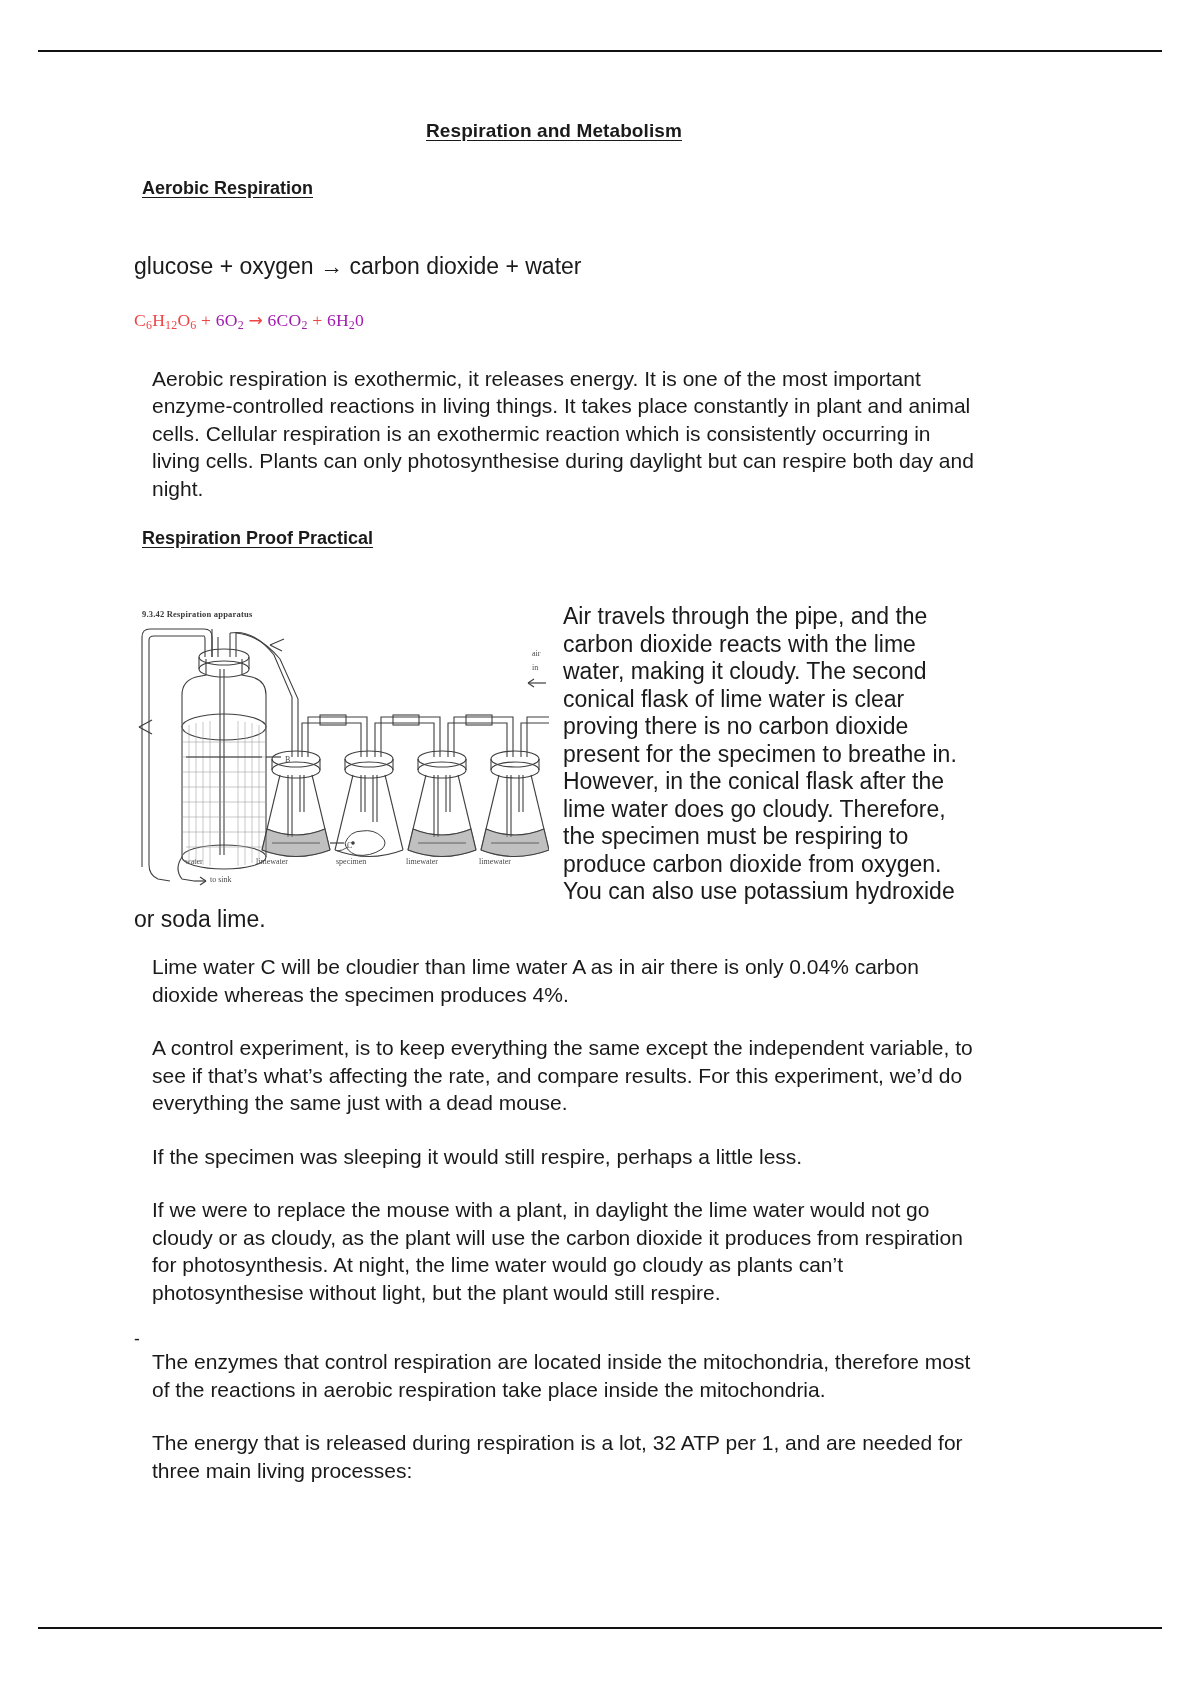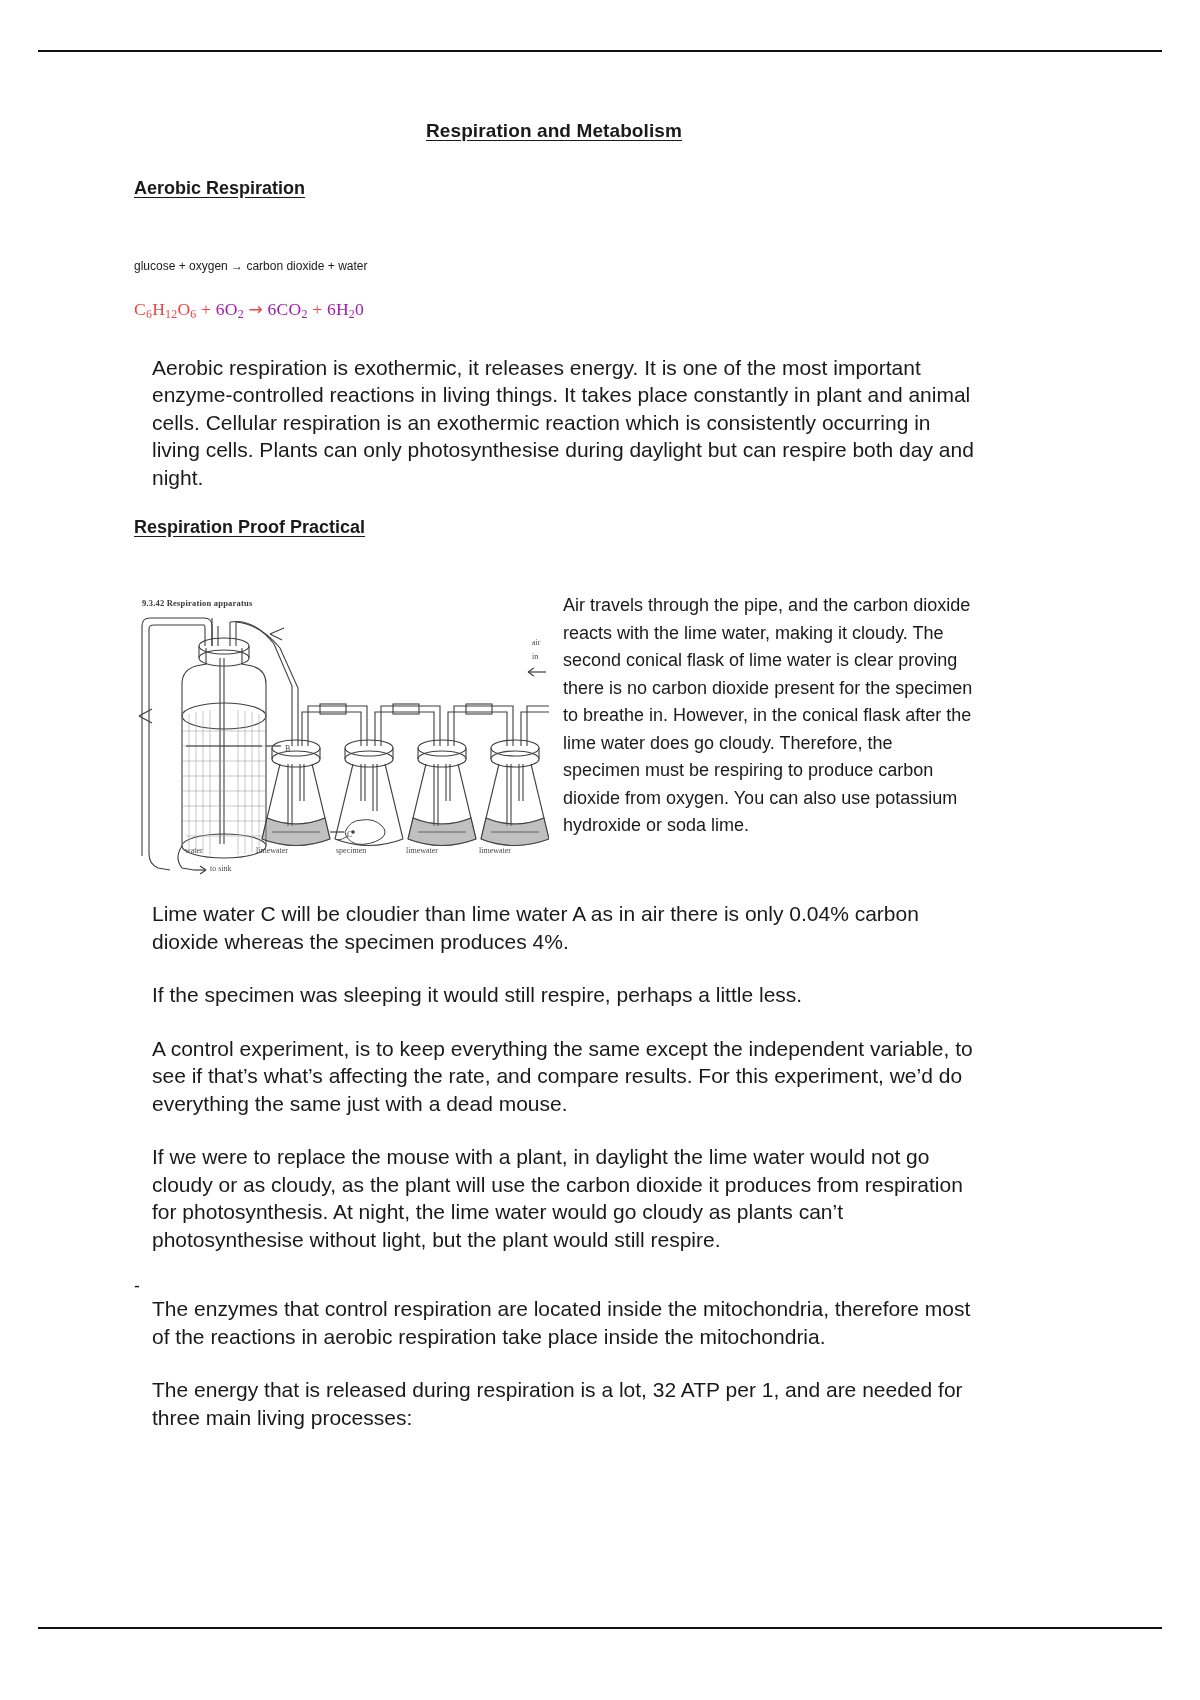--- a/index.html
+++ b/index.html
@@ -53,33 +53,33 @@
   }
 
   h2.heading {
     font-size: 18px;
     font-weight: bold;
     text-decoration: underline;
     text-underline-offset: 3px;
     margin: 0 0 28px 0;
     display: inline-block;
   }
-  .heading-wrap { margin: 0 0 26px 0; }
+  .heading-wrap { margin: 0 0 26px 8px; }
 
   p.body {
     font-size: 21px;
     line-height: 27.5px;
     margin: 0 0 26px 18px;
     text-align: left;
   }
 
   .eq-word {
-    font-size: 12px;
+    font-size: 23px;
     line-height: 27.5px;
-    margin: 0 0 15px 0;
+    margin: 0 0 26px 0;
   }
   .arrow { font-family: "DejaVu Sans", sans-serif; font-size: 17px; }
 
   .formula {
     font-size: 17.6px;
     line-height: 27.5px;
     margin: 0 0 26px 0;
     font-family: "Liberation Serif", serif;
     letter-spacing: 0.2px;
   }
@@ -117,21 +117,21 @@
   .fig-svg { position: absolute; left: 0; top: 0; }
   .fig-label {
     position: absolute;
     font-family: "Liberation Serif", serif;
     font-size: 8px;
     color: #4a4a4a;
     font-weight: normal;
     white-space: nowrap;
   }
   .wrap-text {
-    font-size: 18px;
+    font-size: 23px;
     line-height: 27.5px;
     margin: 0;
     text-align: left;
   }
   .clearfix::after { content: ""; display: block; clear: both; }
 
   .dash-line {
     font-size: 17.6px;
     line-height: 14px;
     margin: 0 0 2px 0;
@@ -346,23 +346,23 @@
               <path d="M2 6 L8 10"></path>
           </g>
         </svg>
       </div>
 
       <p class="wrap-text">Air travels through the pipe, and the carbon dioxide reacts with the lime water, making it cloudy. The second conical flask of lime water is clear proving there is no carbon dioxide present for the specimen to breathe in. However, in the conical flask after the lime water does go cloudy. Therefore, the specimen must be respiring to produce carbon dioxide from oxygen. You can also use potassium hydroxide or soda lime.</p>
     </div>
 
     <p class="body">Lime water C will be cloudier than lime water A as in air there is only 0.04% carbon dioxide whereas the specimen produces 4%.</p>
 
+    <p class="body">A control experiment, is to keep everything the same except the independent variable, to see if that’s what’s affecting the rate, and compare results. For this experiment, we’d do everything the same just with a dead mouse.</p>
+
     <p class="body">If the specimen was sleeping it would still respire, perhaps a little less.</p>
-
-    <p class="body">A control experiment, is to keep everything the same except the independent variable, to see if that’s what’s affecting the rate, and compare results. For this experiment, we’d do everything the same just with a dead mouse.</p>
 
     <p class="body">If we were to replace the mouse with a plant, in daylight the lime water would not go cloudy or as cloudy, as the plant will use the carbon dioxide it produces from respiration for photosynthesis. At night, the lime water would go cloudy as plants can’t photosynthesise without light, but the plant would still respire.</p>
 
 
     <p class="dash-line">-</p>
 
     <p class="body">The enzymes that control respiration are located inside the mitochondria, therefore most of the reactions in aerobic respiration take place inside the mitochondria.</p>
 
     <p class="body">The energy that is released during respiration is a lot, 32 ATP per 1, and are needed for three main living processes:</p>
 

